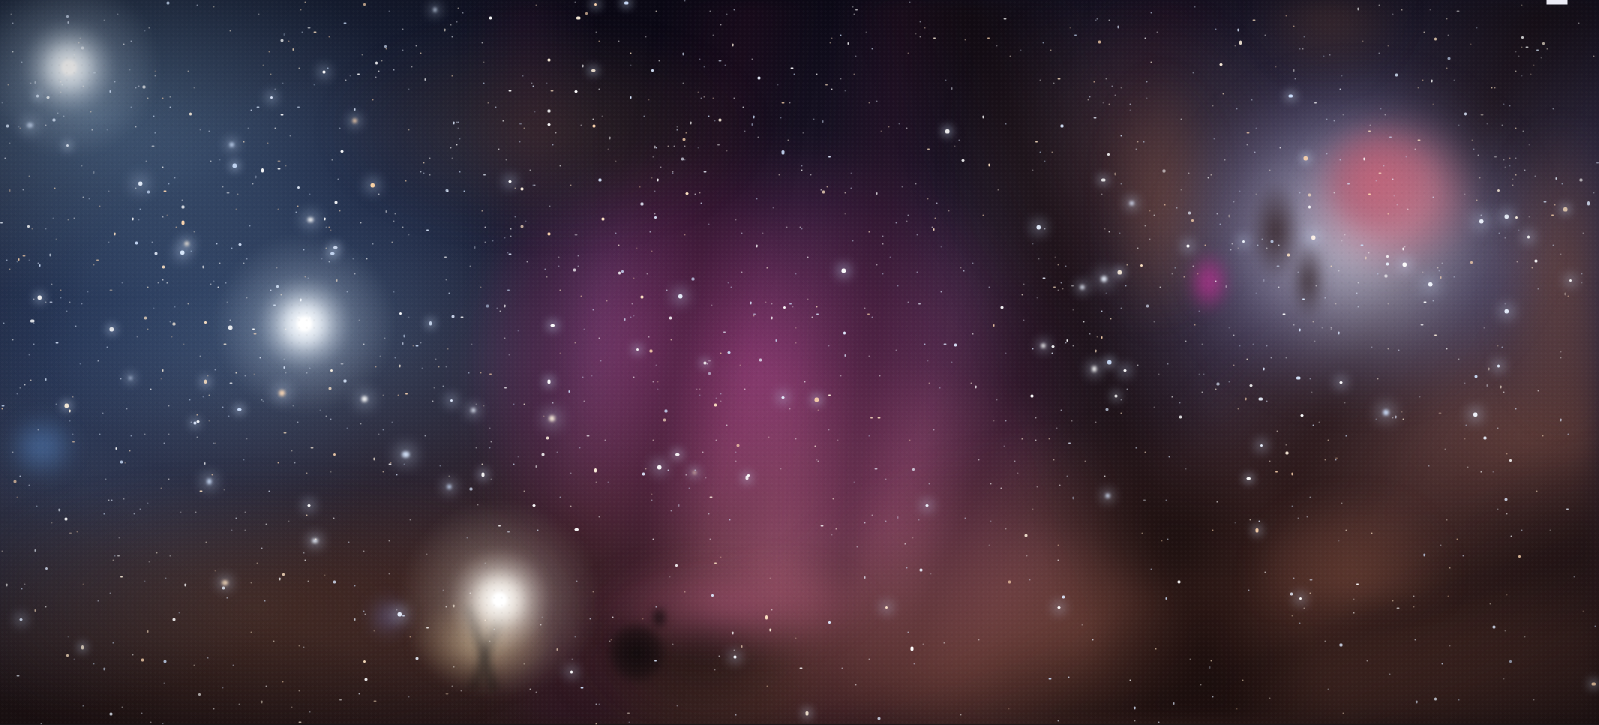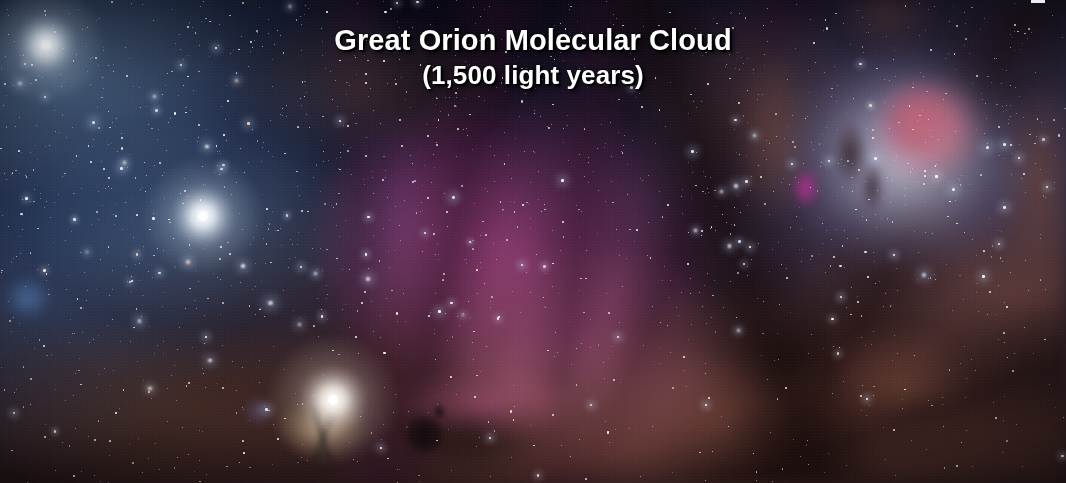--- a/index.html
+++ b/index.html
@@ -1999,19 +1999,15 @@
       </div>
       <div class="bigstar" style="left:261px;top:328px;width:144px;height:144px;">
         <div class="halo" style="inset:0;background:radial-gradient(circle at 50% 50%, rgba(255,255,255,.96) 0%, rgba(255,246,232,0.85) 9%, rgba(255,246,232,0.45) 20%, rgba(255,246,232,0.2) 34%, rgba(0,0,0,0) 66%);filter:blur(3px);"></div>
         <div class="disc" style="left:66.8px;top:66.8px;width:10.4px;height:10.4px;box-shadow:0 0 22px 9px #fff;filter:blur(1px);"></div>
       </div>
     </div>
 
   <div class="layer" id="grain"></div>
   <div class="layer" id="vignette"></div>
 
-  <div id="caption">
-    <div id="caption-title">Great Orion Molecular Cloud</div>
-    <div id="caption-sub">(1,500 light years)</div>
-  </div>
 
   <div id="top-marker" style="left: 1031px; top: 0px; width: 14px; height: 3px; background: rgb(235, 235, 245);"></div>
 </div>
 
 </body></html>

